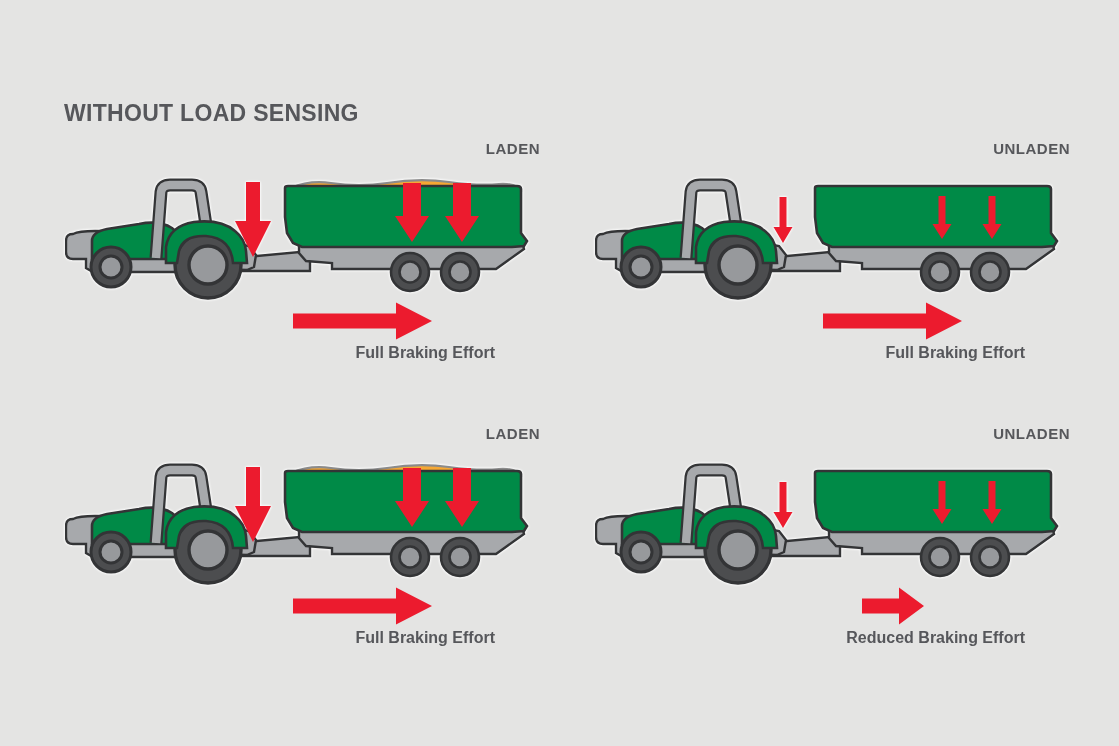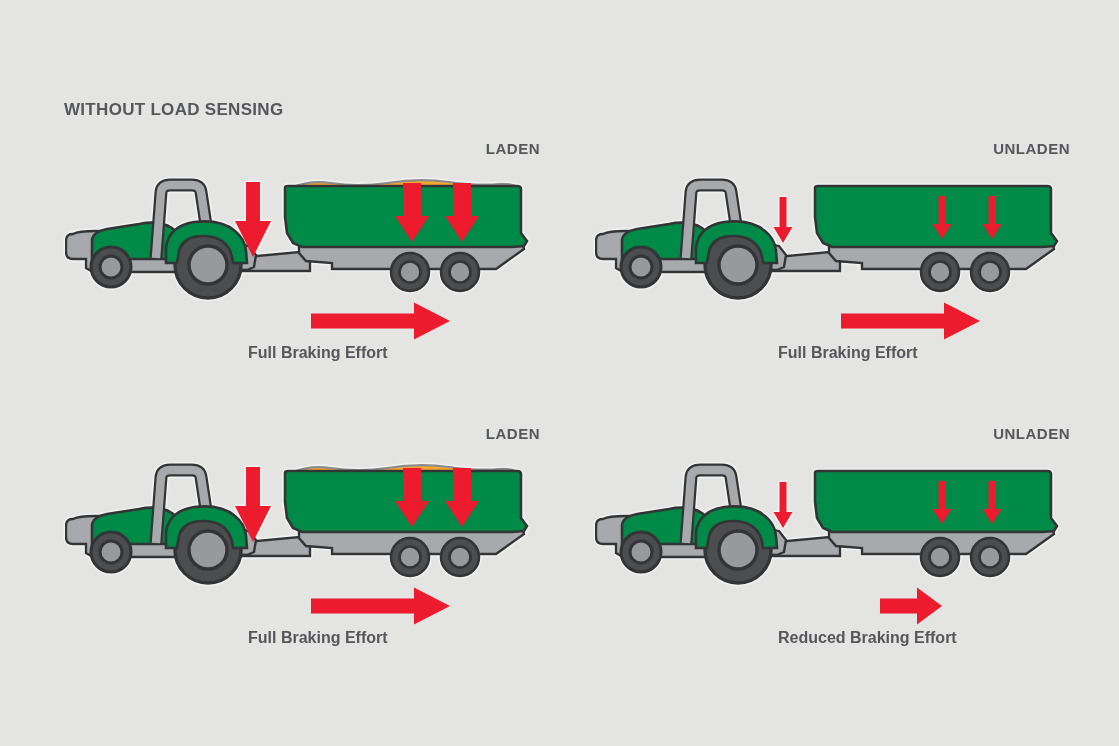--- a/index.html
+++ b/index.html
@@ -9,35 +9,35 @@
   }
   html,body{margin:0;padding:0;background:#fff;}
   .stage{
     position:relative;width:1119px;height:746px;overflow:hidden;
     background:var(--background);
     font-family:"Liberation Sans", sans-serif;
   }
   .defs{position:absolute;width:0;height:0;overflow:hidden;}
   .title{
     position:absolute;left:64px;margin:0;
-    font-size:17px;font-weight:bold;color:var(--text);letter-spacing:.3px;
+    font-size:23px;font-weight:bold;color:var(--text);letter-spacing:.3px;
   }
   .t0{top:100px;} .t1{top:385px;}
   .panel{position:absolute;width:475px;height:235px;}
   .p-tl{left:65px;top:140px;} .p-tr{left:595px;top:140px;}
   .p-bl{left:65px;top:425px;} .p-br{left:595px;top:425px;}
   .cond{
     position:absolute;top:0;left:220px;width:255px;text-align:right;
     font-size:15px;font-weight:bold;letter-spacing:.5px;color:var(--text);
   }
   .vehicle{
     position:absolute;top:35px;left:0;width:475px;height:128px;
     filter:drop-shadow(0 0 1px #ffffff) drop-shadow(0 0 1px rgba(255,255,255,.85));
   }
-  .effort{position:absolute;top:161px;left:183px;width:265px;text-align:left;}
+  .effort{position:absolute;top:161px;left:165px;width:265px;text-align:right;}
   .harrow{display:block;margin:0 auto;width:140px;height:40px;}
   .elabel{margin-top:3px;font-size:16px;font-weight:bold;color:var(--text);}
 </style>
 </head>
 <body>
 
 <div class="stage">
 
   <svg class="defs" xmlns="http://www.w3.org/2000/svg" aria-hidden="true">
     <defs>

